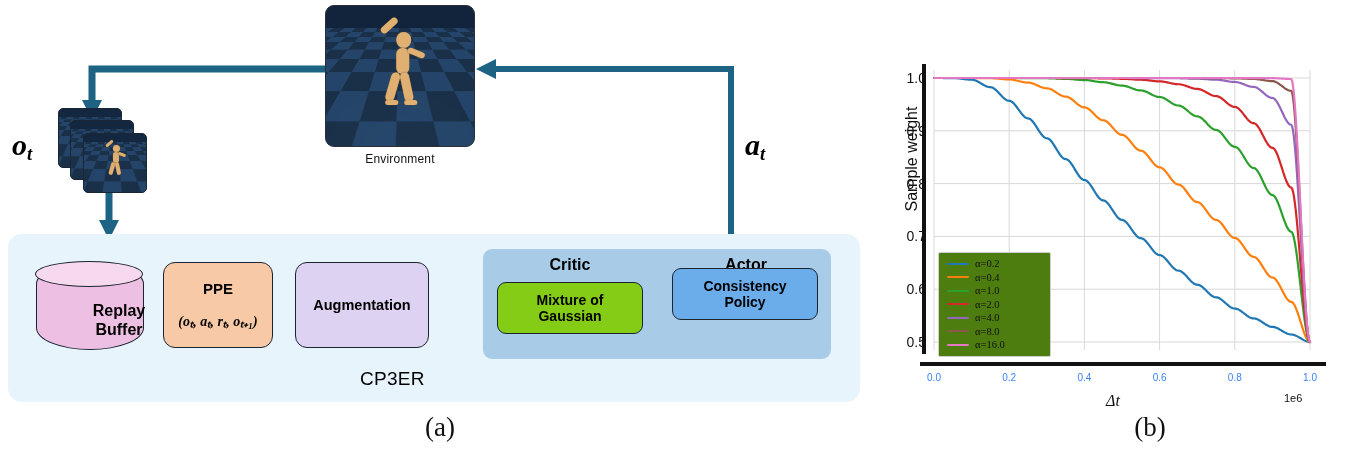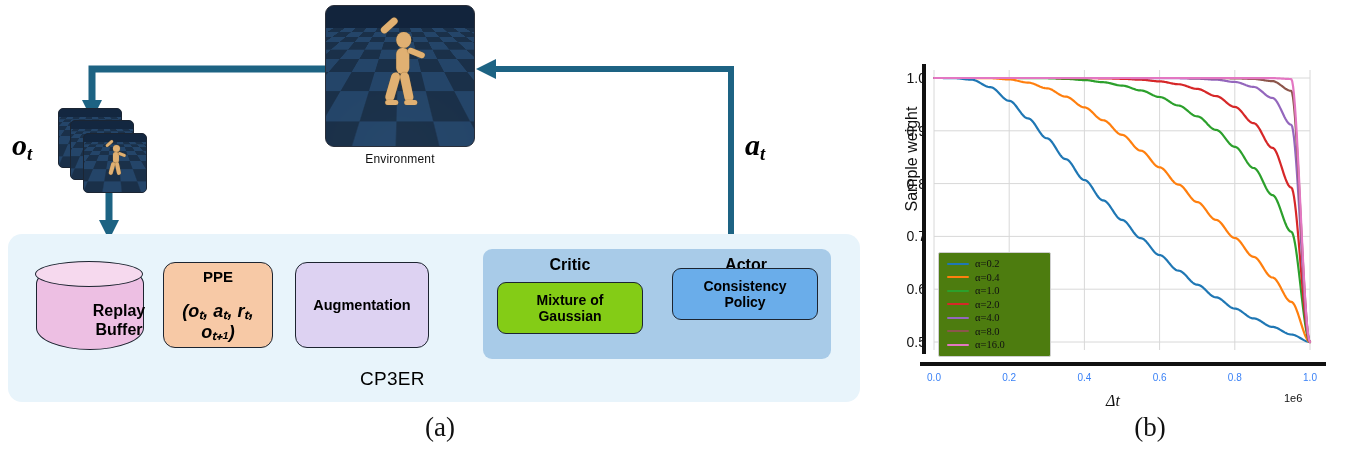--- a/index.html
+++ b/index.html
@@ -97,21 +97,21 @@
   }
   .rb-text{
     position:absolute;left:0;top:26px;width:108px;height:62px;
     display:flex;align-items:center;justify-content:center;text-align:center;
     font-size:16px;font-weight:bold;color:#000;line-height:1.2;padding-left:28px;
   }
 
   .ppe{left:163px;top:262px;width:110px;height:86px;background:#f7c9a6;border-radius:12px;
        flex-direction:column;}
   .ppe-title{font-size:15px;font-weight:bold;}
-  .ppe-tuple{font-size:18px;font-family:Liberation Sans, sans-serif;font-style:italic;font-weight:bold;margin-top:16px;}
+  .ppe-tuple{font-size:14px;font-family:Liberation Serif, serif;font-style:italic;font-weight:bold;margin-top:16px;}
 
   .augmentation{left:295px;top:262px;width:134px;height:86px;background:#ddd2f2;border-radius:12px;font-size:14.5px;}
 
   .ca-panel{
     position:absolute;left:483px;top:249px;width:348px;height:110px;
     background:#a8cbe8;border-radius:9px;
   }
   .ca-title{position:absolute;font-size:16px;font-weight:bold;color:#000;text-align:center;}
   .critic-title{left:495px;top:256px;width:150px;}
   .actor-title{left:672px;top:256px;width:148px;}

